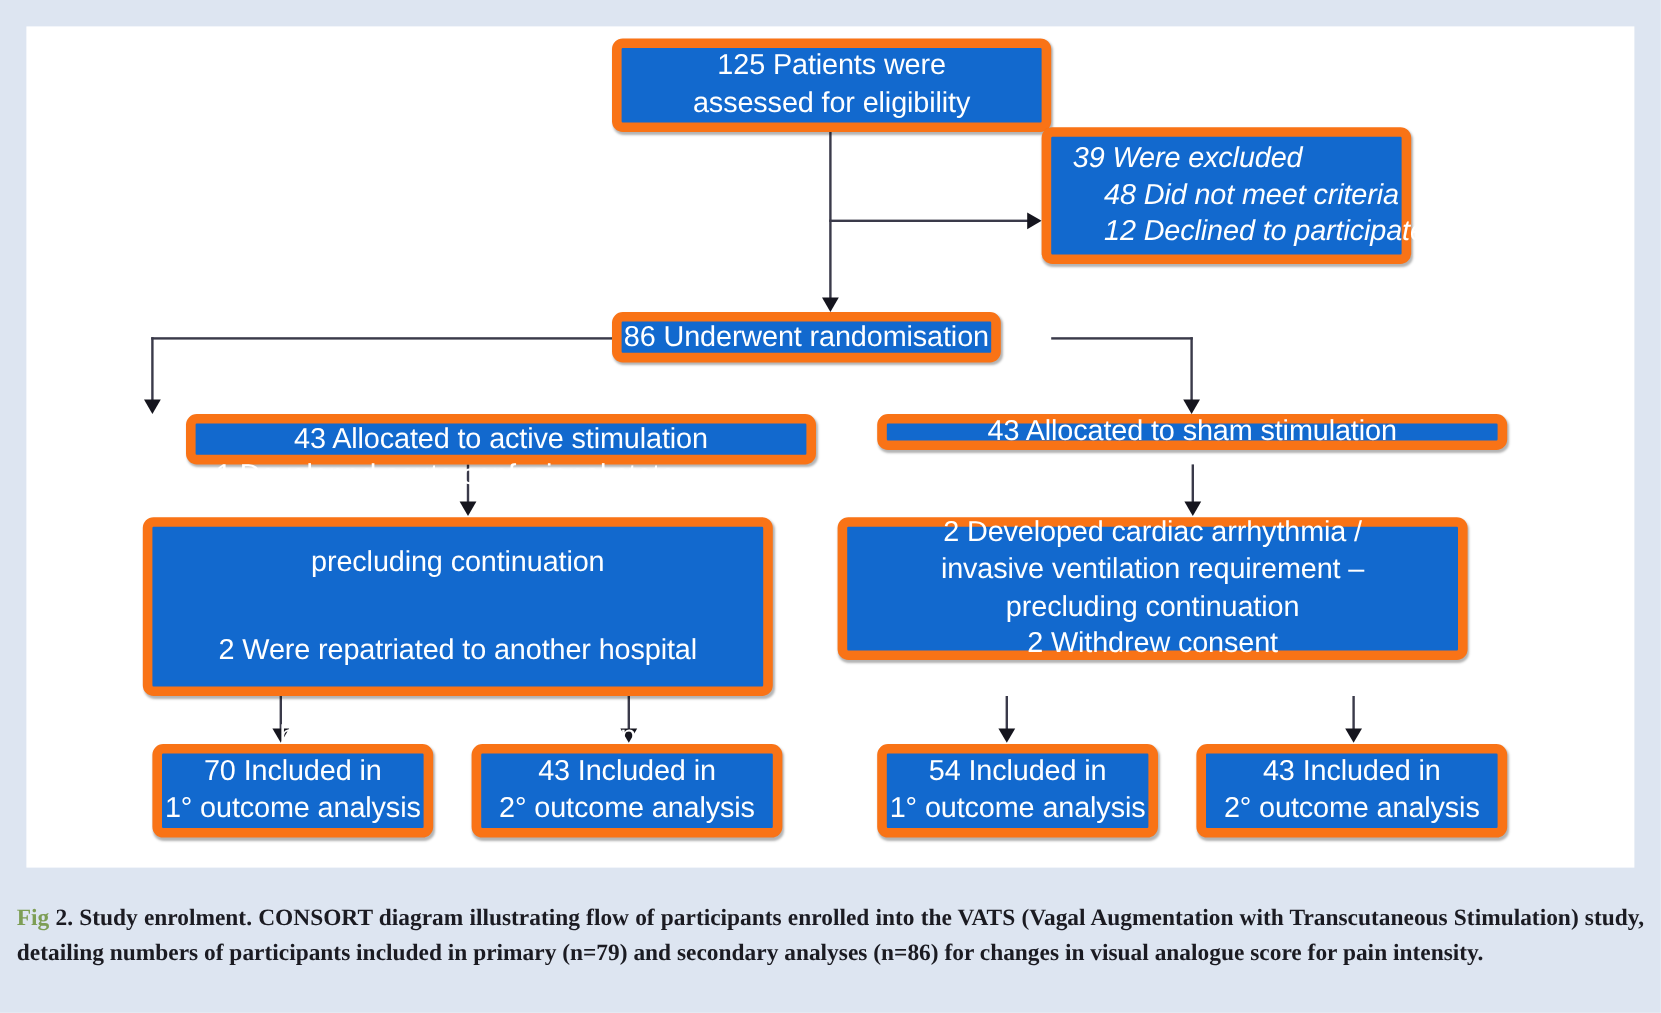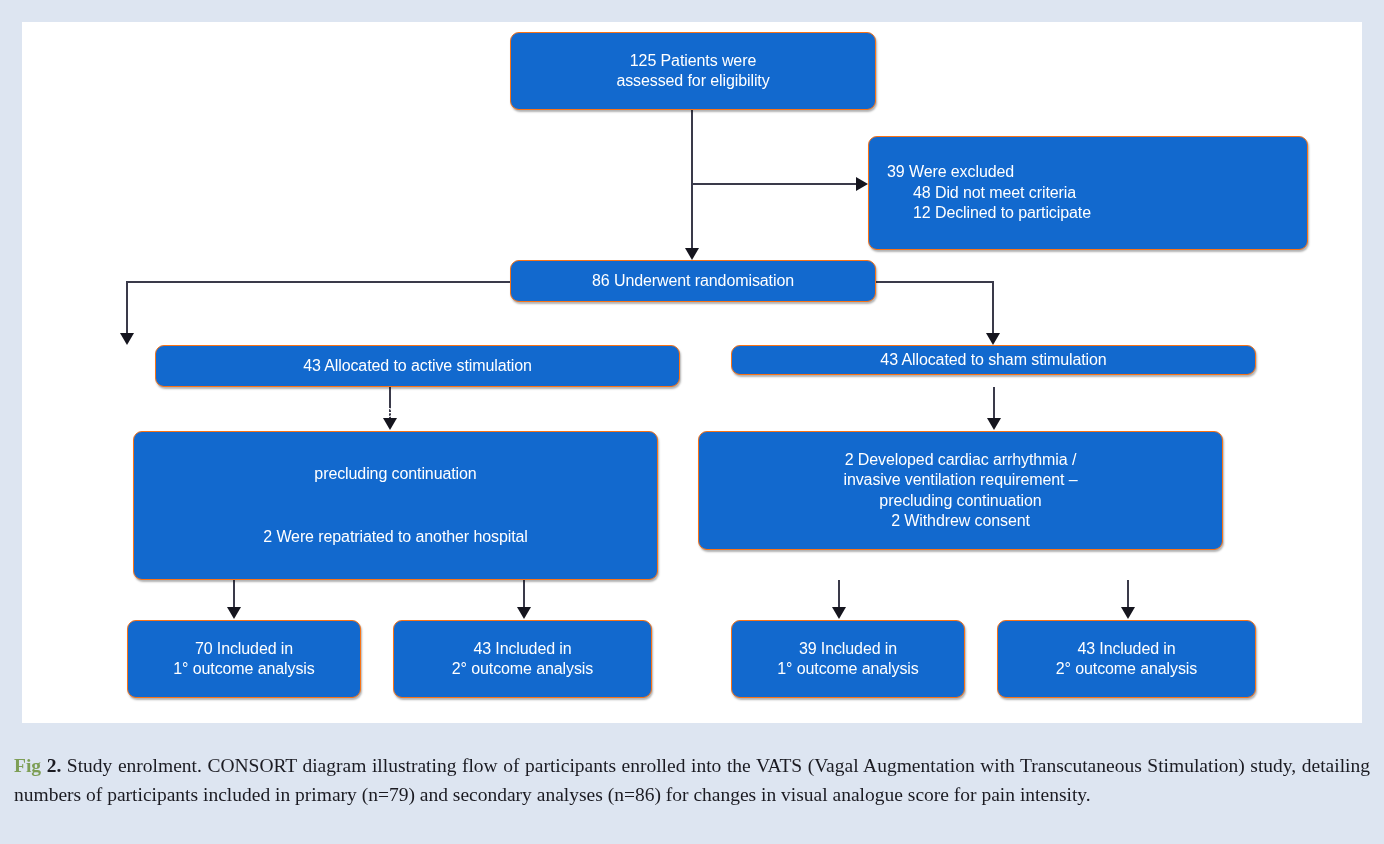--- a/index.html
+++ b/index.html
@@ -25,24 +25,24 @@
     top: 22px;
     width: 1340px;
     height: 701px;
     background: #ffffff;
   }
   
   .node {
     position: absolute;
     box-sizing: border-box;
     background: #1269ce;
-    border: 1px solid #f97316;
+    border: 8px solid #f97316;
     border-radius: 9px;
     color: #ffffff;
-    font-size: 16px;
+    font-size: 24px;
     line-height: 1.28;
     letter-spacing: -0.1px;
     display: flex;
     flex-direction: column;
     align-items: center;
     justify-content: center;
     text-align: center;
     box-shadow: 1px 2px 2px rgba(0,0,0,0.30);
     padding: 0 8px;
   }
@@ -96,21 +96,21 @@
   }
   #caption .fig-label {
     color: #7d9e55;
     font-weight: bold;
   }
   #caption .fig-num {
     color: #1b1b22;
     font-weight: bold;
   }
   #caption .cap-lead {
-    font-weight: normal;
+    font-weight: bold;
   }
 </style>
 </head>
 <body>
 
 <div id="figure-root">
 
   <div id="figure-panel">
 
     <div class="conn v" style="left:669px; top:85px; height:147px;"></div>
@@ -140,39 +140,39 @@
     <div class="conn v" style="left:816px; top:558px; height:32px;"></div>
     <div class="arrow-down" style="left:810px; top:585px;"></div>
     <div class="conn v" style="left:1105px; top:558px; height:32px;"></div>
     <div class="arrow-down" style="left:1099px; top:585px;"></div>
 
     <div class="node" style="left:488px; top:10px; width:366px; height:78px;">
       <span class="line">125 Patients were</span>
       <span class="line">assessed for eligibility</span>
     </div>
 
-    <div class="node left-align" style="left:846px; top:114px; width:440px; height:114px;">
+    <div class="node left-align" style="left:846px; top:84px; width:308px; height:114px;font-style:italic;">
       <span class="line">39 Were excluded</span>
       <span class="line indent">48 Did not meet criteria</span>
       <span class="line indent">12 Declined to participate</span>
     </div>
 
-    <div class="node" style="left:488px; top:238px; width:366px; height:42px;">
+    <div class="node" style="left:488px; top:238px; width:324px; height:42px;">
       <span class="line">86 Underwent randomisation</span>
     </div>
 
     <div class="node" style="left:105px; top:323px; width:525px; height:42px;margin-left:28px;">
       <span class="line">43 Allocated to active stimulation</span>
     </div>
 
     <div class="node" style="left:709px; top:323px; width:525px; height:30px;">
       <span class="line">43 Allocated to sham stimulation</span>
     </div>
 
-    <div class="node" style="left:111px; top:409px; width:525px; height:149px;gap:42px;">
+    <div class="node" style="left:97px; top:409px; width:525px; height:149px;gap:42px;">
       <span class="line">1 Developed acute confusional state –</span>
       <span class="line">precluding continuation</span>
       <span class="line">2 Were repatriated to another hospital</span>
       <span class="line">before participants follow-up</span>
     </div>
 
     <div class="node" style="left:676px; top:409px; width:525px; height:119px;">
       <span class="line">2 Developed cardiac arrhythmia /</span>
       <span class="line">invasive ventilation requirement –</span>
       <span class="line">precluding continuation</span>
@@ -183,21 +183,21 @@
       <span class="line">70 Included in</span>
       <span class="line">1° outcome analysis</span>
     </div>
 
     <div class="node" style="left:371px; top:598px; width:259px; height:78px;">
       <span class="line">43 Included in</span>
       <span class="line">2° outcome analysis</span>
     </div>
 
     <div class="node" style="left:709px; top:598px; width:234px; height:78px;">
-      <span class="line">39 Included in</span>
+      <span class="line">54 Included in</span>
       <span class="line">1° outcome analysis</span>
     </div>
 
     <div class="node" style="left:975px; top:598px; width:259px; height:78px;">
       <span class="line">43 Included in</span>
       <span class="line">2° outcome analysis</span>
     </div>
 
   </div>
 

